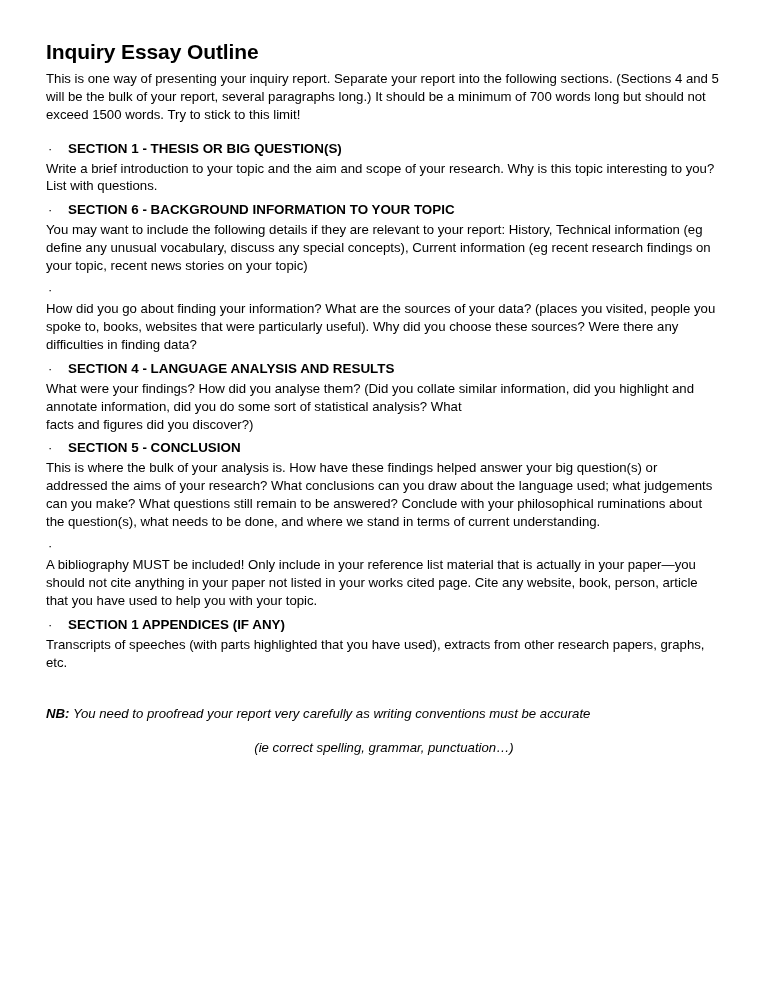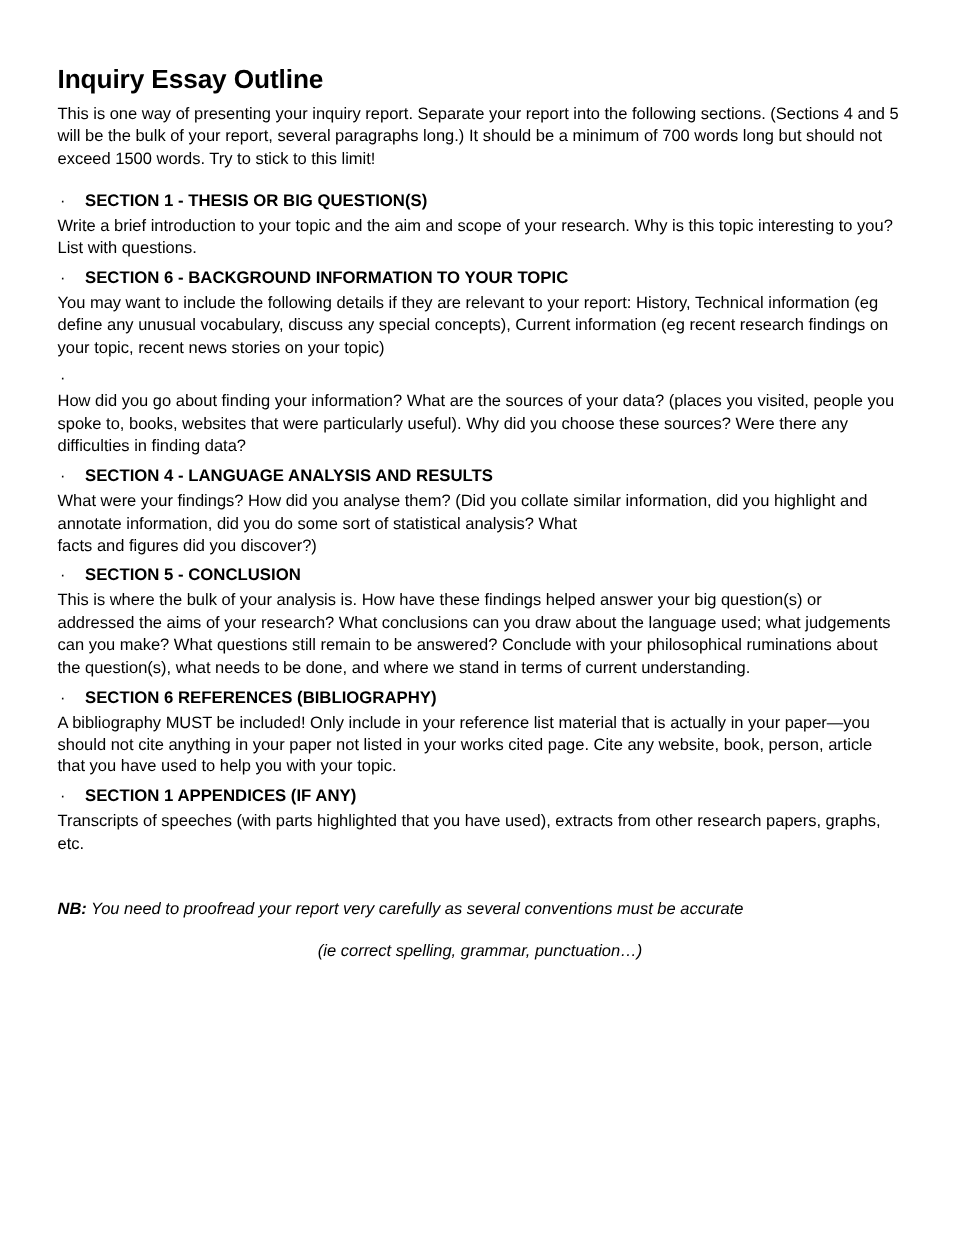--- a/index.html
+++ b/index.html
@@ -19,21 +19,21 @@
     width: 768px;
     height: 994px;
     background: #ffffff;
     box-sizing: border-box;
     padding: 40px 46px 0 46px;
   }
   .doc-title {
     font-size: 21px;
     font-weight: bold;
     line-height: 1.15;
-    margin: 12px 0 6px 0;
+    margin: 0 0 6px 0;
     letter-spacing: -0.1px;
   }
   .intro {
     font-size: 13.2px;
     line-height: 1.35;
     margin: 0 0 16px 0;
   }
   .section-block {
     margin: 0 0 2px 0;
   }
@@ -124,30 +124,29 @@
     <div class="bullet-line">
       <span class="bullet-dot">·</span>
       <span class="section-heading">SECTION 5 - CONCLUSION</span>
     </div>
     <p class="section-body">This is where the bulk of your analysis is. How have these findings helped answer your big question(s) or addressed the aims of your research? What conclusions can you draw about the language used; what judgements can you make? What questions still remain to be answered? Conclude with your philosophical ruminations about the question(s), what needs to be done, and where we stand in terms of current understanding.</p>
   </div>
 
   <div class="section-block">
     <div class="bullet-line">
       <span class="bullet-dot">·</span>
-      <span class="section-heading">SECTION 6 REFERENCES (BIBLIOGRAPHY)</span>
     </div>
     <p class="section-body">A bibliography MUST be included! Only include in your reference list material that is actually in your paper—you should not cite anything in your paper not listed in your works cited page. Cite any website, book, person, article that you have used to help you with your topic.</p>
   </div>
 
   <div class="section-block">
     <div class="bullet-line">
       <span class="bullet-dot">·</span>
       <span class="section-heading">SECTION 1 APPENDICES (IF ANY)</span>
     </div>
     <p class="section-body">Transcripts of speeches (with parts highlighted that you have used), extracts from other research papers, graphs, etc.</p>
   </div>
 
-  <p class="nb-line"><span class="nb-label">NB:</span><span> You need to proofread your report very carefully as several conventions must be accurate</span></p>
+  <p class="nb-line"><span class="nb-label">NB:</span><span> You need to proofread your report very carefully as writing conventions must be accurate</span></p>
 
   <p class="closing-line">(ie correct spelling, grammar, punctuation…)</p>
 
 </div>
 
 </body></html>

